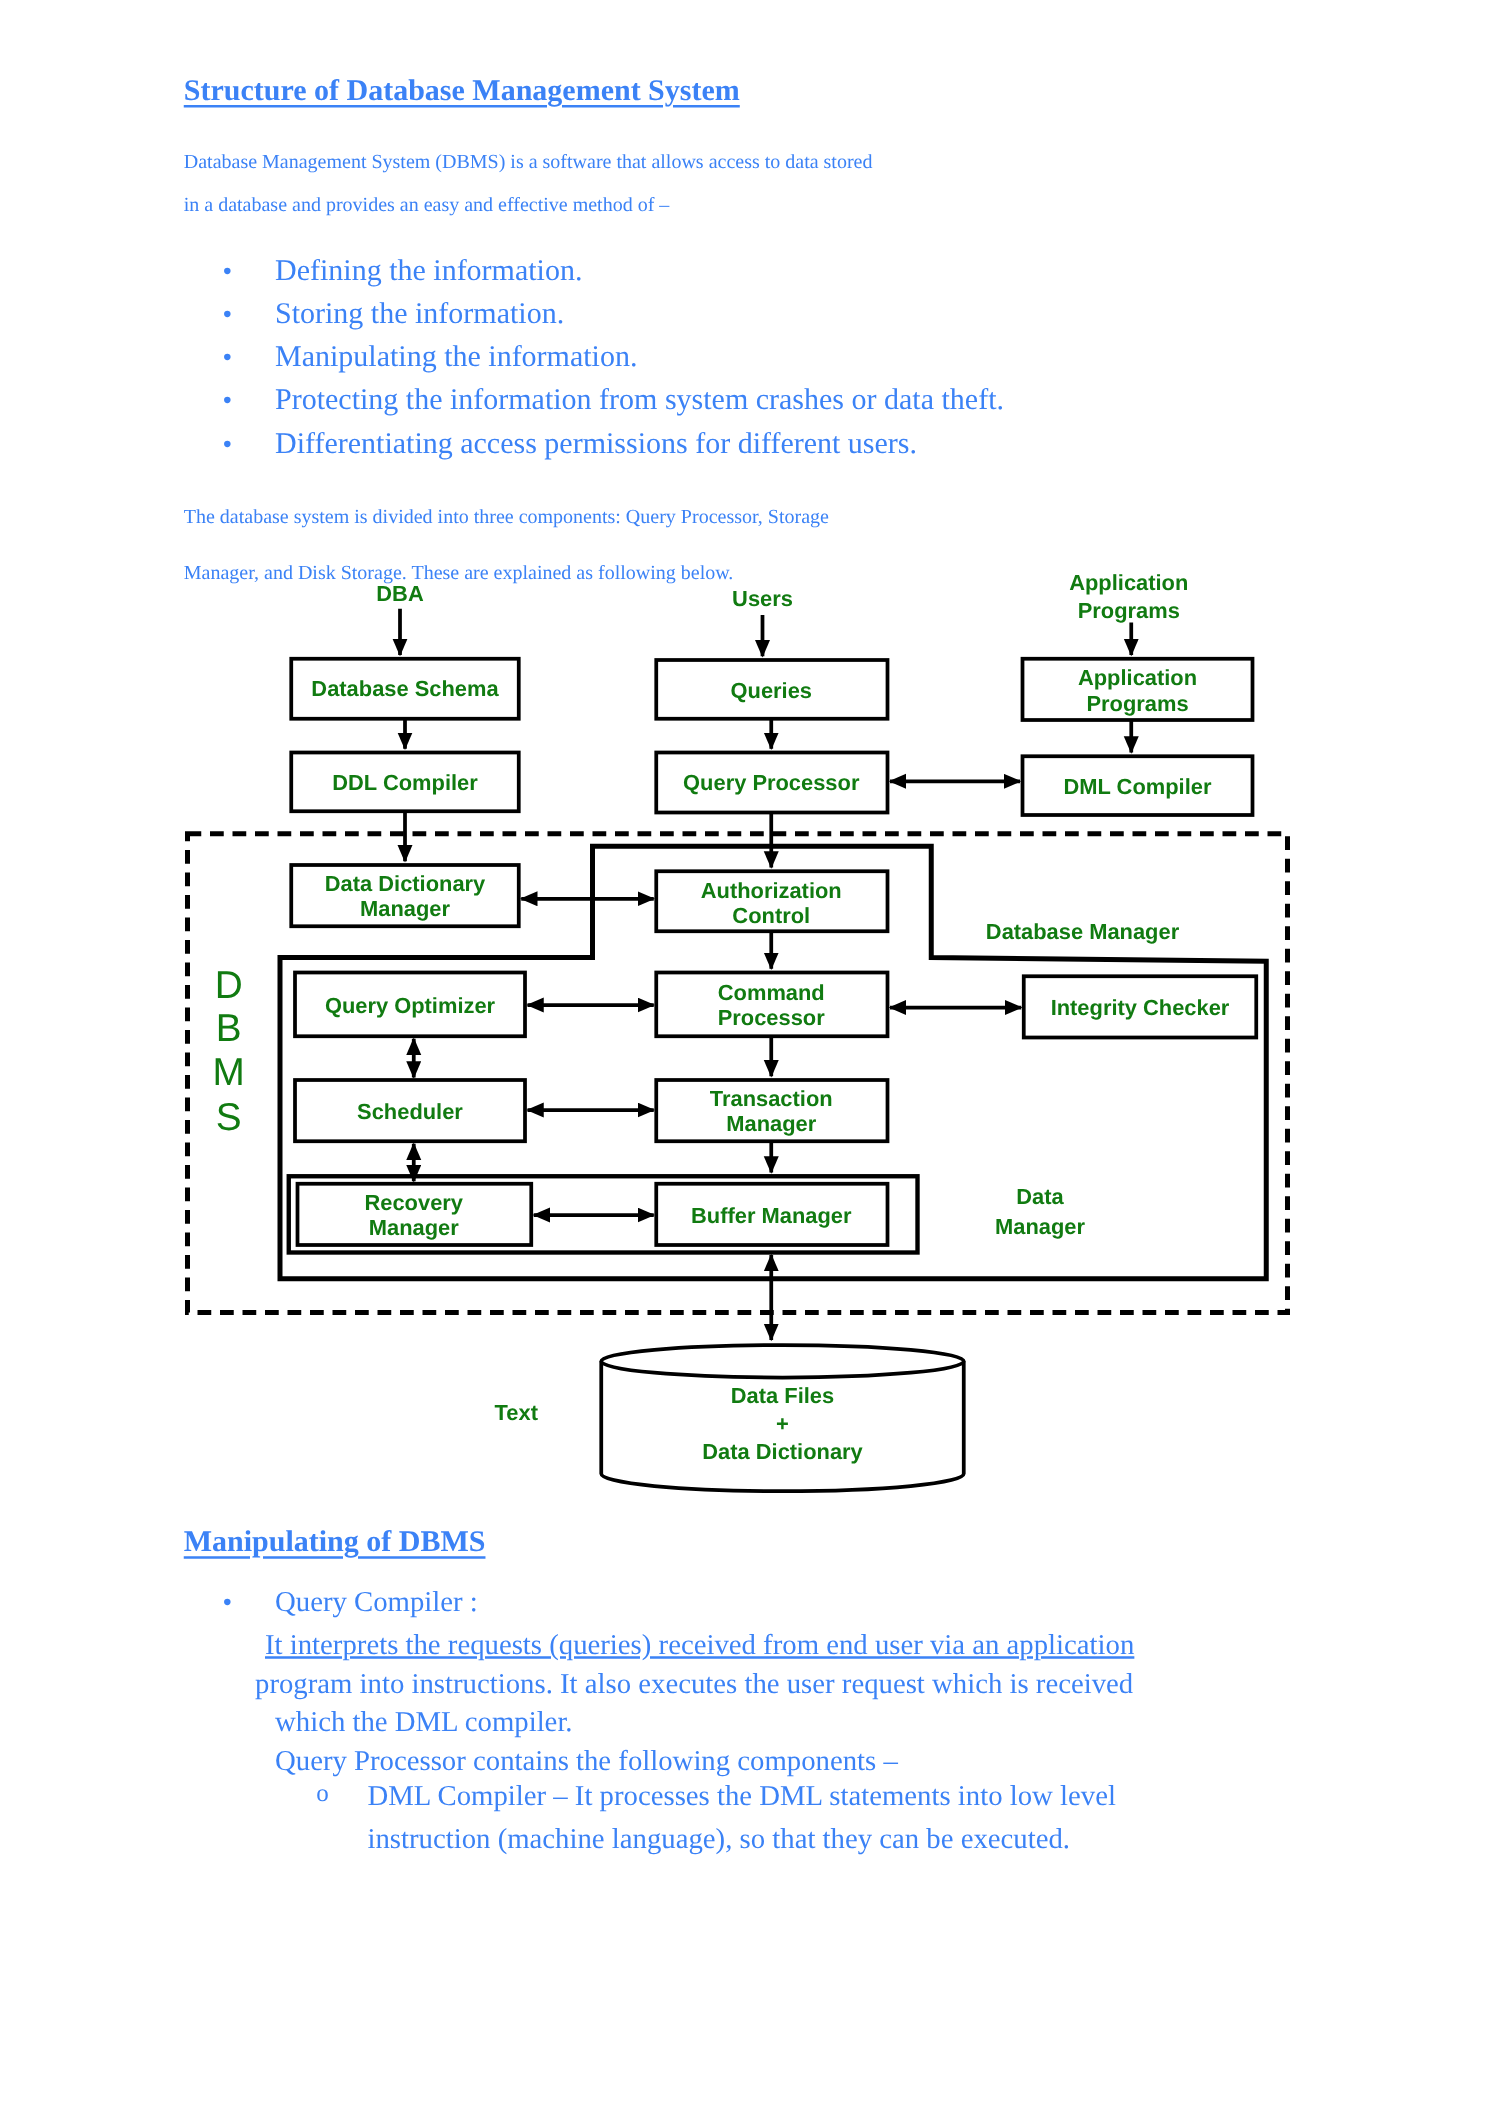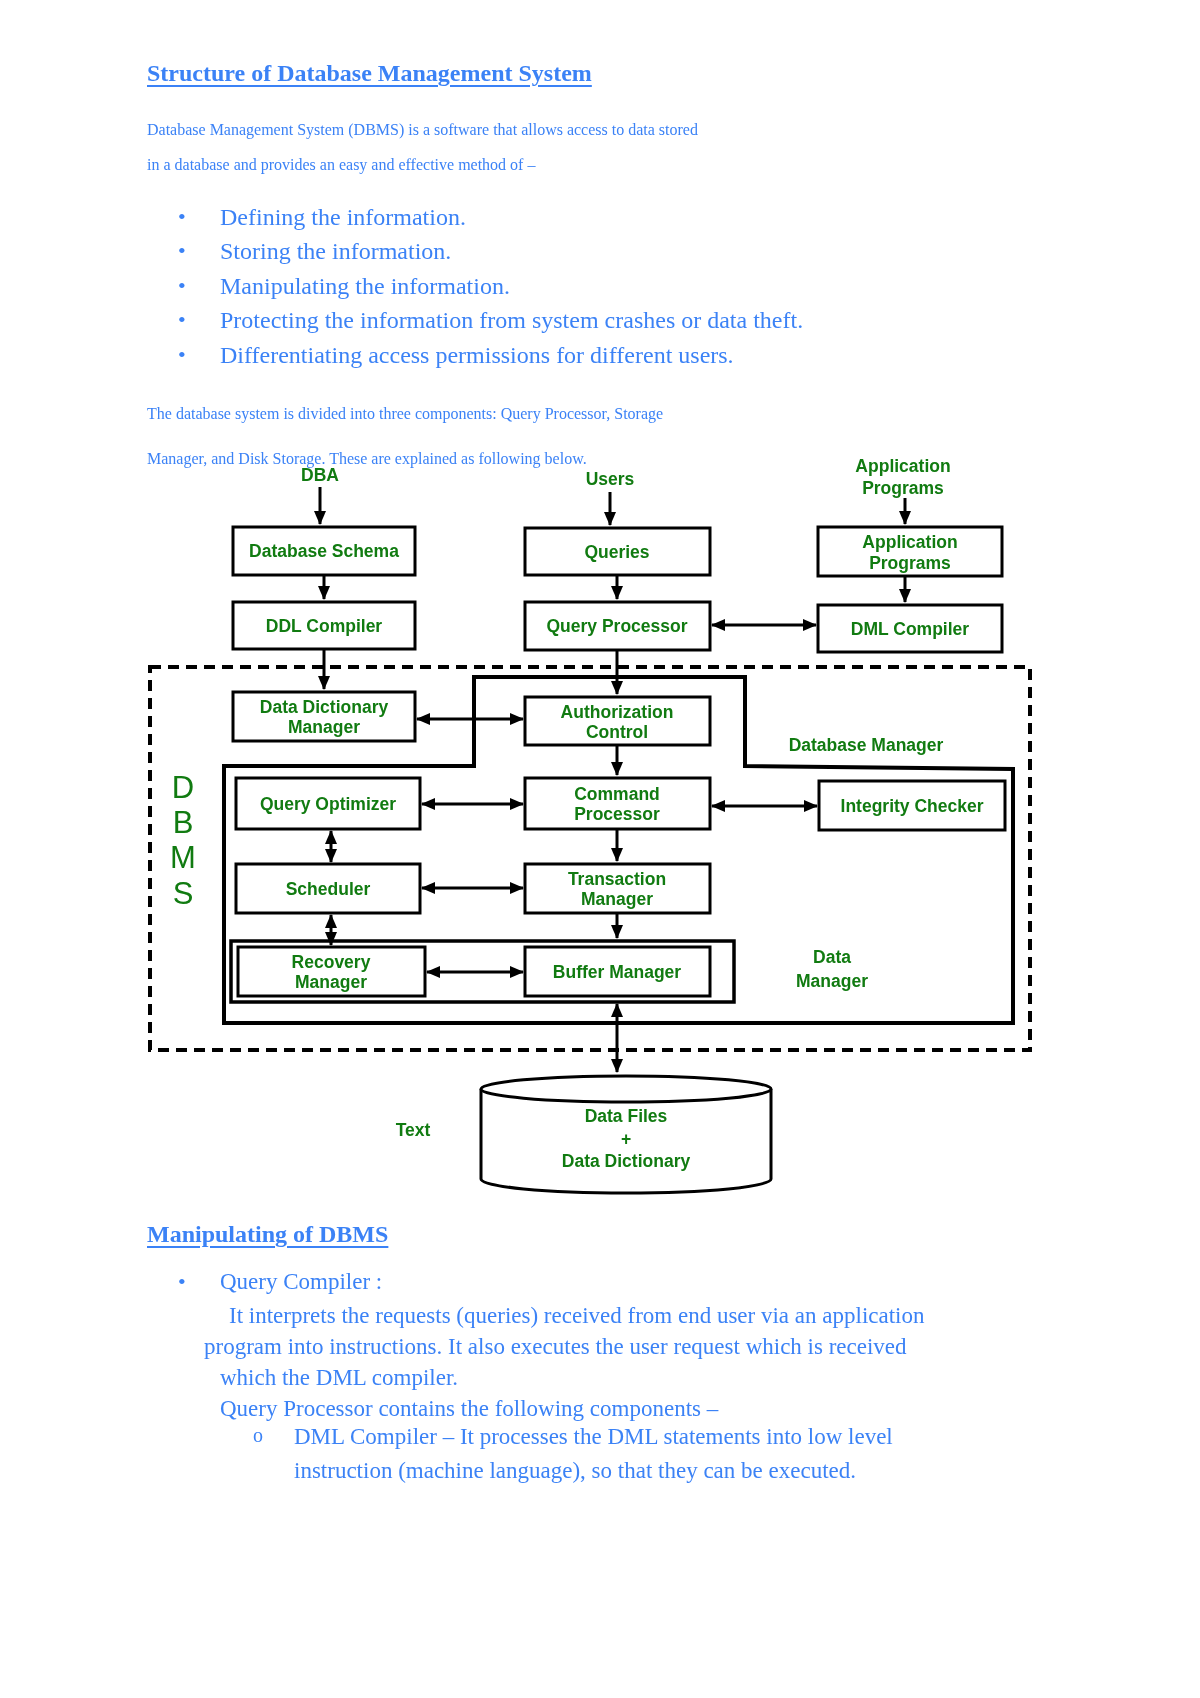--- a/index.html
+++ b/index.html
@@ -163,21 +163,21 @@
     <text x="413" y="1136" font-size="17.5" text-anchor="middle">Text</text>
   </svg>
 
   <div class="abs doc-title" style="left:147px;top:1221px;">Manipulating of DBMS</div>
 
   <div class="abs bullet-row" style="left:178px;top:1269px;font-size:23px;">
     <span class="bullet-marker">•</span>
     <span>Query Compiler :</span>
   </div>
 
-  <div class="abs serif-line-sm" style="left:229px;top:1300px;">It interprets the requests (queries) received from end user via an application</div>
+  <div class="abs serif-line-sm" style="left:212px;top:1300px;text-decoration:underline;">It interprets the requests (queries) received from end user via an application</div>
   <div class="abs serif-line-sm" style="left:204px;top:1331px;">program into instructions. It also executes the user request which is received</div>
   <div class="abs serif-line-sm" style="left:220px;top:1362px;">which the DML compiler.</div>
   <div class="abs serif-line-sm" style="left:220px;top:1393px;">Query Processor contains the following components –</div>
 
   <div class="abs bullet-row" style="left:253px;top:1424px;font-size:23px;">
     <span class="sub-marker">o</span>
     <span>DML Compiler – It processes the DML statements into low level</span>
   </div>
   <div class="abs serif-line-sm" style="left:294px;top:1455px;">instruction (machine language), so that they can be executed.</div>
 

